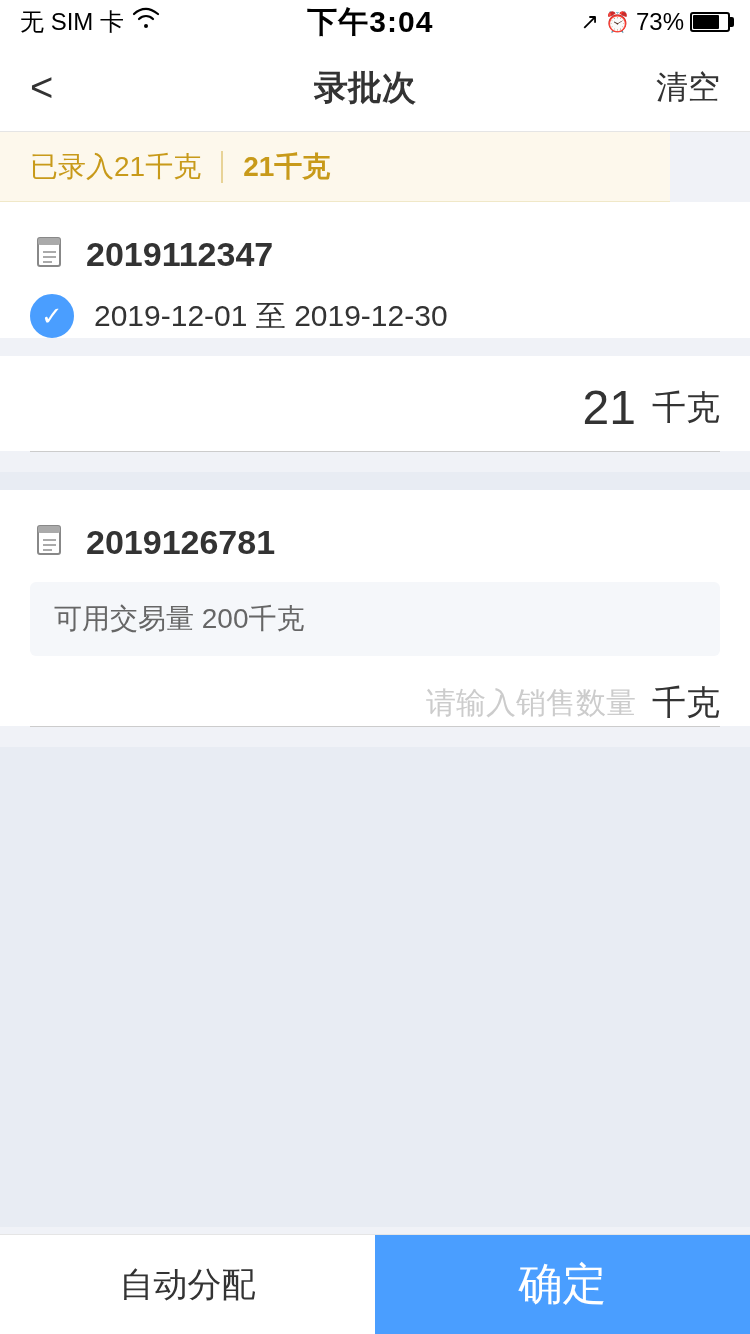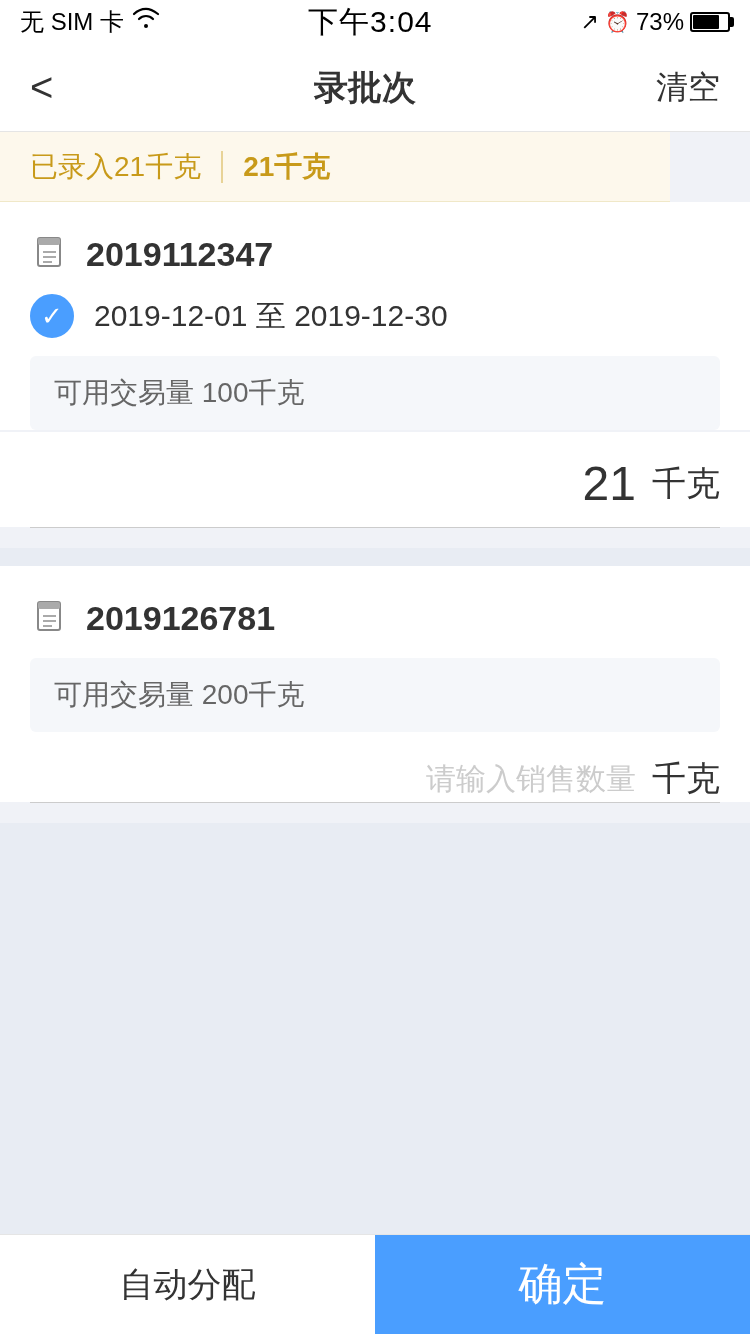--- a/index.html
+++ b/index.html
@@ -27,21 +27,21 @@
     }
     .status-left {
       display: flex;
       align-items: flex-start;
       gap: 8px;
       font-size: 24px;
       color: #000;
     }
     .status-center {
       font-size: 30px;
-      font-weight: 400;
+      font-weight: 700;
       color: #000;
       letter-spacing: 1px;
     }
     .status-right {
       display: flex;
       align-items: center;
       gap: 6px;
       font-size: 24px;
       color: #000;
     }
@@ -129,20 +129,21 @@
       font-size: 28px;
       color: #c89a1a;
       font-weight: 600;
     }
 
     
     .card {
       background: #fff;
       margin-bottom: 2px;
       padding: 30px 30px 0 30px;
+      text-align: center;
     }
 
     .batch-header {
       display: flex;
       align-items: center;
       gap: 12px;
       margin-bottom: 18px;
     }
     .batch-icon {
       width: 44px;
@@ -349,23 +350,20 @@
       </svg>
     </div>
     <span class="batch-id">2019112347</span>
   </div>
   <div class="batch-date-row">
     <div class="radio-circle selected">
       <span class="radio-check">✓</span>
     </div>
     <span class="batch-date">2019-12-01 至 2019-12-30</span>
   </div>
-  <div class="available-box">
-    <span class="available-text">可用交易量 100千克</span>
-  </div>
 </div>
 
 <div class="quantity-row">
   <span class="quantity-value">21</span>
   <span class="quantity-unit">千克</span>
 </div>
 <div class="quantity-underline"></div>
 
 <div class="section-divider"></div>
 

